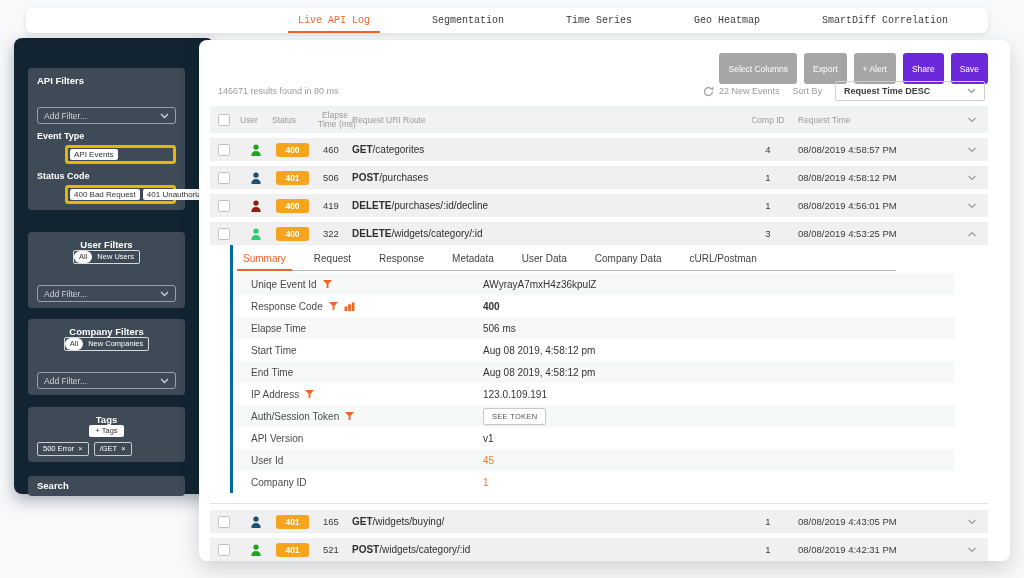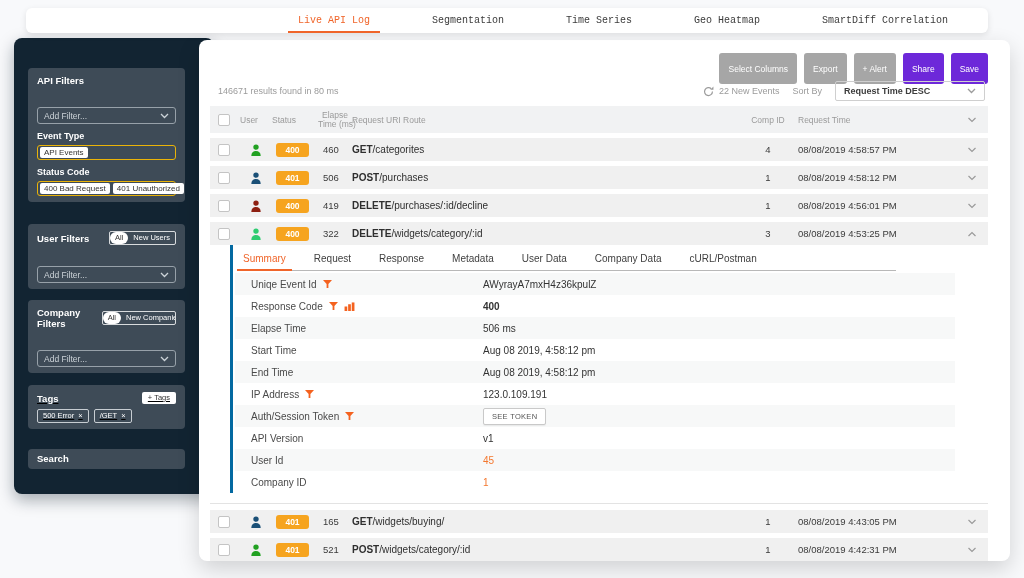--- a/index.html
+++ b/index.html
@@ -13,29 +13,29 @@
             display:flex; align-items:stretch; padding-left:268px; }
   .toptabs { display:flex; gap:54px;font-family:Liberation Mono, monospace; }
   .toptab { position:relative; display:flex; align-items:center; font-size:10px; color:#3c3c3c; cursor:default; padding:0 4px; }
   .toptab.active { color:#f0652a; }
   .toptab.active::after { content:""; position:absolute; left:-6px; right:-6px; bottom:0; height:2px; background:#f0652a; }
 
   
   .sidebar { position:absolute; left:14px; top:38px; width:200px; height:456px; background:#122432;
              border-radius:8px; box-shadow:0 6px 16px rgba(10,25,40,.35); z-index:1; padding:30px 0 0 14px; }
   .panel { width:157px; background:#3e4b57; border-radius:4px; padding:7px 9px 6px 9px; }
-  .p-gap1 { margin-bottom:22px; } .p-gap2 { margin-bottom:11px; } .p-gap3 { margin-bottom:12px; } .p-gap4 { margin-bottom:20px;text-decoration:underline; }
+  .p-gap1 { margin-bottom:22px; } .p-gap2 { margin-bottom:11px; } .p-gap3 { margin-bottom:12px; } .p-gap4 { margin-bottom:14px; }
   .ptitle { font-size:9.5px; font-weight:700; color:#fff; line-height:11px; }
-  .phead { display:flex; align-items:center; justify-content:space-between; }
+  .phead { display:flex; align-items:center; justify-content:space-between;flex-direction:column; }
   .sselect { margin-top:21px; height:17px; border:1px solid #97a1a9; border-radius:3px; display:flex;
              align-items:center; justify-content:space-between; padding:0 6px; color:#cdd4d9; font-size:8.5px; }
   .sselect .chev-ic { color:#cdd4d9; }
   .slabel { margin-top:7px; font-size:9px; font-weight:700; color:#fff; line-height:11px; }
-  .sinput { margin-top:3px; min-height:15px; border:1px solid #eab308; border-radius:3px; padding:1px 2px;
-            display:flex; gap:3px; align-items:center; }
+  .sinput { margin-top:3px; min-height:15px; border:3px solid #eab308; border-radius:3px; padding:1px 2px;
+            display:flex; gap:3px; align-items:center;margin-left:28px; }
   .wtag { background:#fff; color:#333; font-size:8px; line-height:11px; padding:0 4px; border-radius:2px; white-space:nowrap; }
   .tgroup { display:flex; border:1px solid rgba(255,255,255,.8); border-radius:2px; overflow:hidden; }
   .tchip { font-size:7.5px; color:#fff; padding:1px 5px; line-height:10px; white-space:nowrap; }
   .tchip.active { background:#fff; color:#333;border-radius:6px; }
   .addtags { background:#fff; color:#333; font-size:7.5px; line-height:10px; padding:1px 6px; border-radius:2px; }
   .otags { margin-top:5px; display:flex; gap:5px; }
   .otag { border:1px solid #c7cdd2; border-radius:2px; color:#fff; font-size:7.5px; line-height:10px;
           padding:1px 5px; display:flex; gap:4px; align-items:center; white-space:nowrap; }
   .panel-search { padding:4px 9px 5px 9px; }
 

